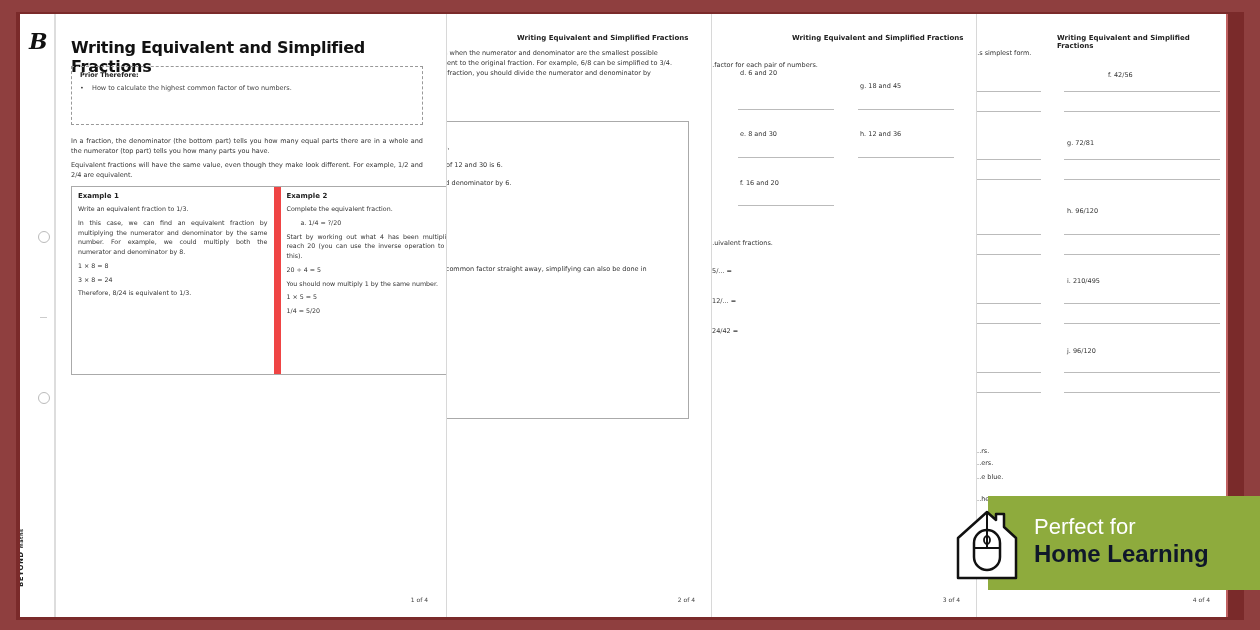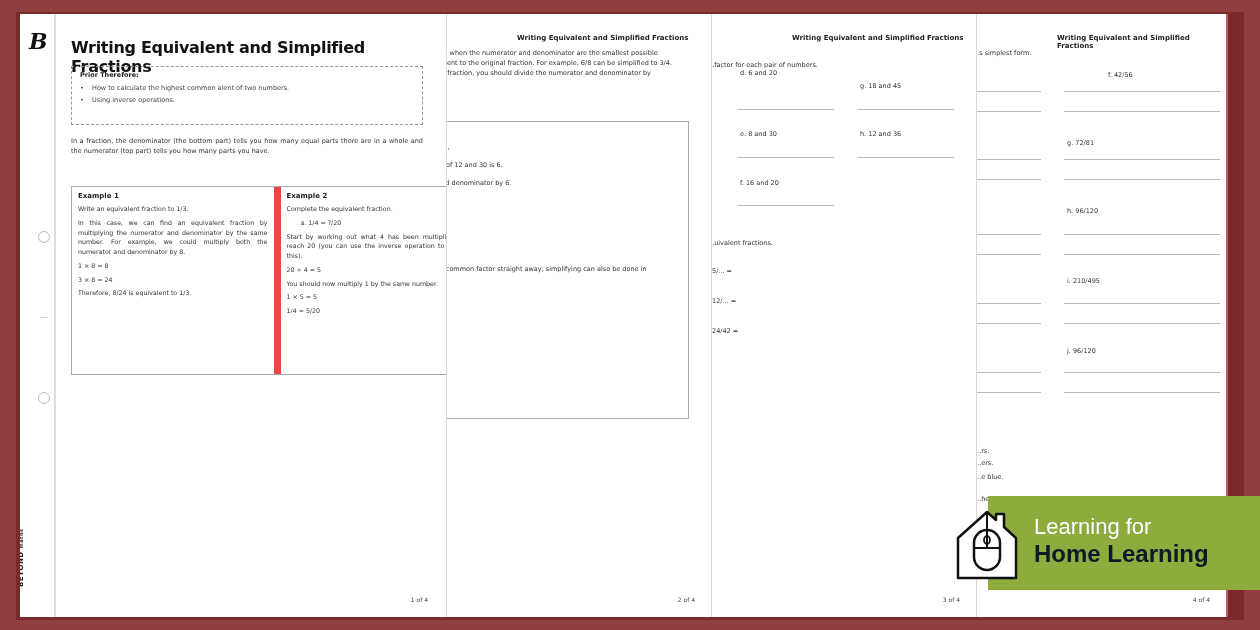--- a/index.html
+++ b/index.html
@@ -145,27 +145,27 @@
     <div class="dash" style="top:303px;"></div>
     <div class="hole" style="top:378px;"></div>
     <div class="beyond"><span>BEYOND</span> <span style="font-size:5px;">maths</span></div>
   </div>
 
   <div class="title">Writing Equivalent and Simplified Fractions</div>
 
   <div class="prior">
     <h4>Prior Therefore:</h4>
     <ul>
-      <li>How to calculate the highest common alent of two numbers.</li>
-      <li>Using inverse operations.</li>
+      <li>How to calculate the highest common factor of two numbers.</li>
     </ul>
   </div>
 
   <div class="intro small">
     <p>In a fraction, the denominator (the bottom part) tells you how many equal parts there are in a whole and the numerator (top part) tells you how many parts you have.</p>
+    <p>Equivalent fractions will have the same value, even though they make look different. For example, 1/2 and 2/4 are equivalent.</p>
   </div>
 
   <div class="examples">
     <div class="ex">
       <h5>Example 1</h5>
       <p>Write an equivalent fraction to 1/3.</p>
       <p>In this case, we can find an equivalent fraction by multiplying the numerator and denominator by the same number. For example, we could multiply both the numerator and denominator by 8.</p>
       <p>1 × 8 = 8</p>
       <p>3 × 8 = 24</p>
       <p>Therefore, 8/24 is equivalent to 1/3.</p>
@@ -179,21 +179,21 @@
       <p>You should now multiply 1 by the same number.</p>
       <p>1 × 5 = 5</p>
       <p>1/4 = 5/20</p>
     </div>
   </div>
 
   <div class="page-num" style="right:18px;">1 of 4</div>
 </div>
 
 <div class="banner">
-  <div class="t1">Learning for</div>
+  <div class="t1">Perfect for</div>
   <div class="t2">Home Learning</div>
 </div>
 <svg class="house" viewBox="0 0 66 74">
   <path d="M4 30 L33 4 L42 12 L42 6 L50 6 L50 19 L62 30 L62 70 L4 70 Z" fill="#fff" stroke="#111" stroke-width="2.5" stroke-linejoin="round"></path>
   <path d="M33 4 L33 22" stroke="#111" stroke-width="2" fill="none"></path>
   <rect x="20" y="22" width="26" height="40" rx="13" fill="none" stroke="#111" stroke-width="2.5"></rect>
   <line x1="20" y1="40" x2="46" y2="40" stroke="#111" stroke-width="2"></line>
   <line x1="33" y1="22" x2="33" y2="40" stroke="#111" stroke-width="2"></line>
   <ellipse cx="33" cy="32" rx="3" ry="4" fill="none" stroke="#111" stroke-width="1.8"></ellipse>
 </svg>

